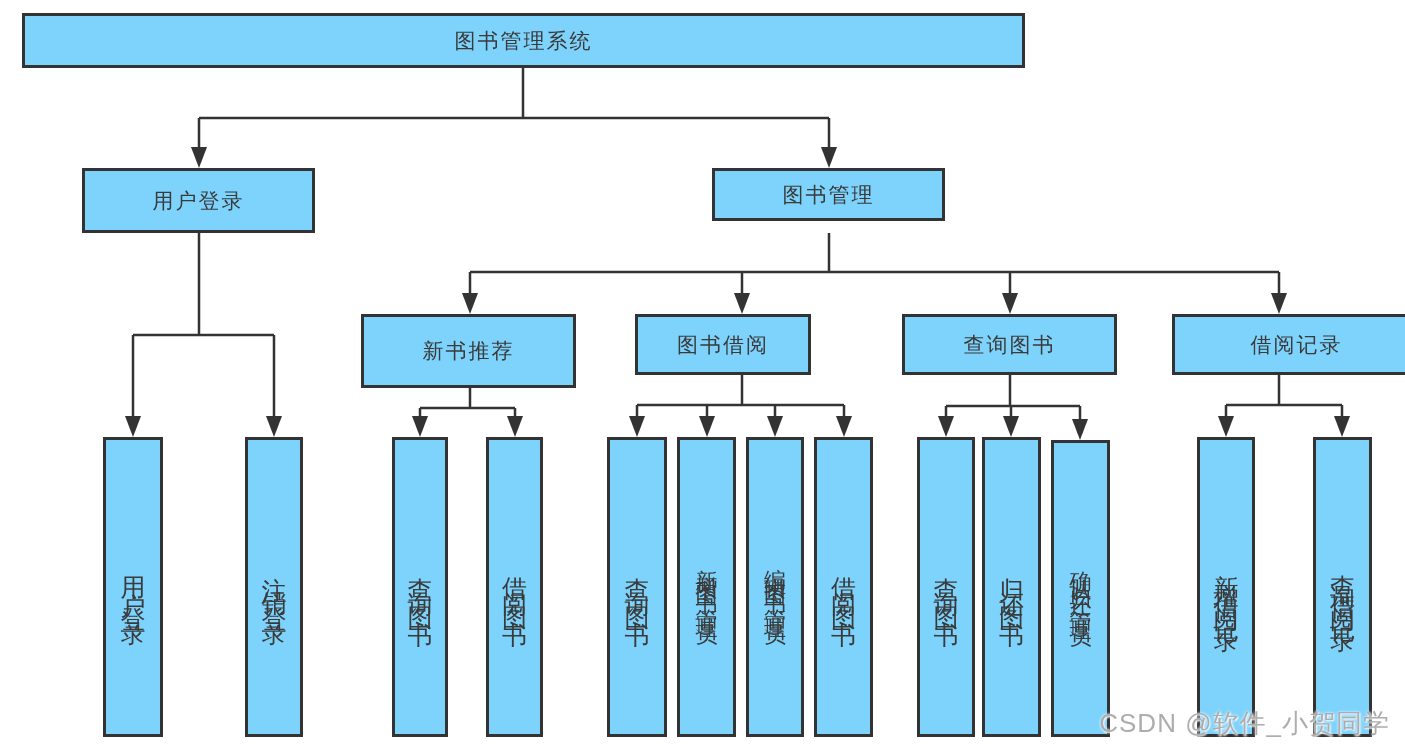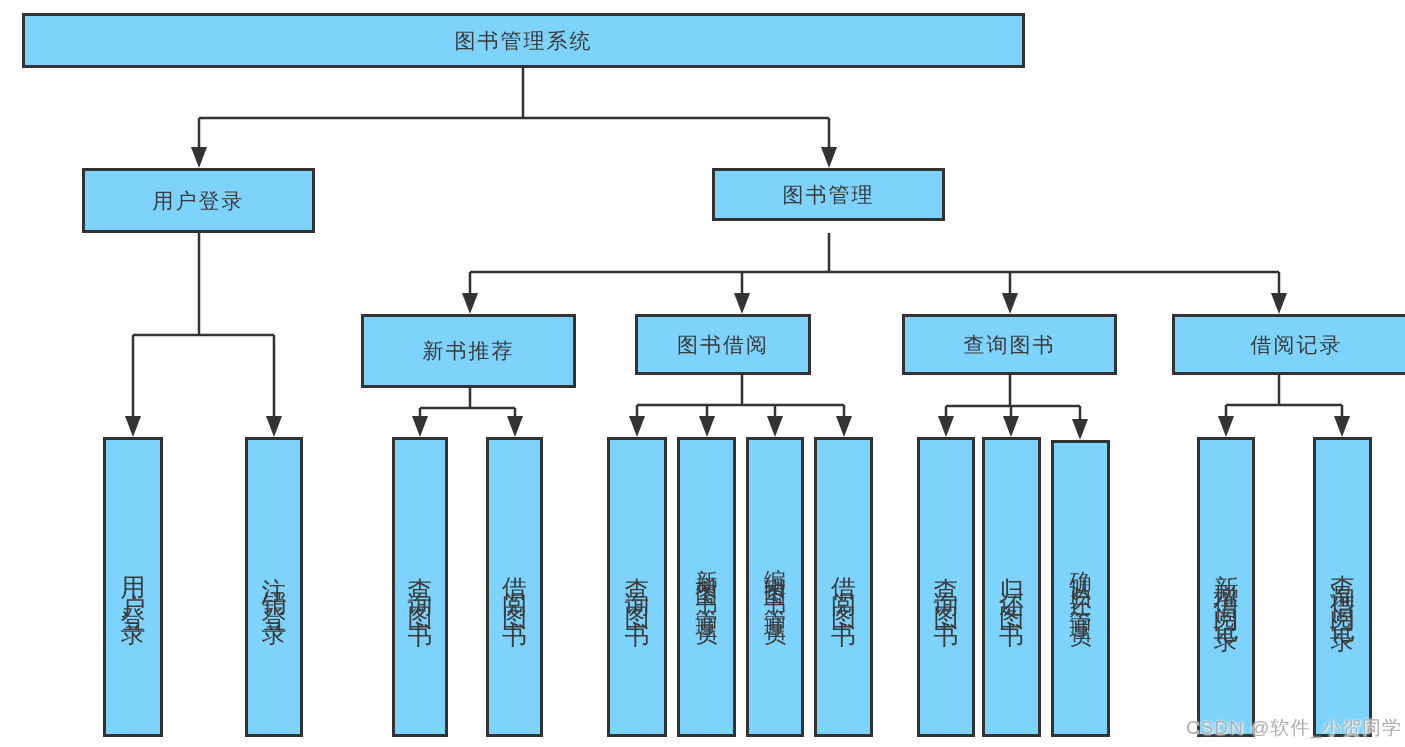--- a/index.html
+++ b/index.html
@@ -40,23 +40,23 @@
   .v-node {
     writing-mode: vertical-rl;
     text-orientation: mixed;
     line-height: 1;
   }
   .v4 { font-size: 25px; letter-spacing: 15px; }
   .v6 { font-size: 25px; letter-spacing: 11px; }
   .v9 { font-size: 22px; letter-spacing: 8px; }
   .watermark {
     position: absolute;
-    right: 3px;
+    right: 15px;
     bottom: 6px;
-    font-size: 19px;
+    font-size: 26px;
     color: #aeacac;
     letter-spacing: 1px;
     z-index: 3;
     text-shadow: 0 0 3px #ffffff, 1px 1px 2px #ffffff;
     white-space: nowrap;
   }
 </style>
 </head>
 <body>
 

